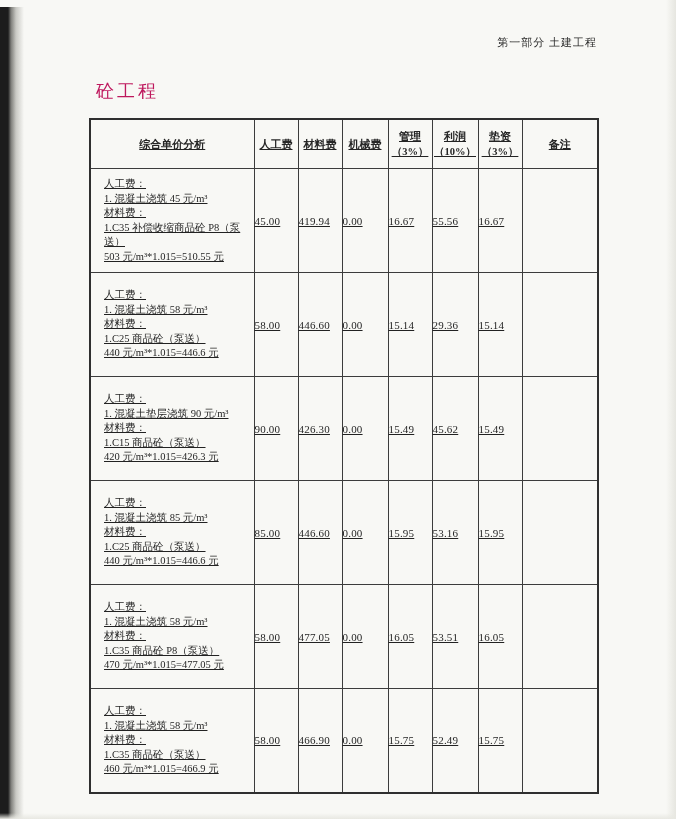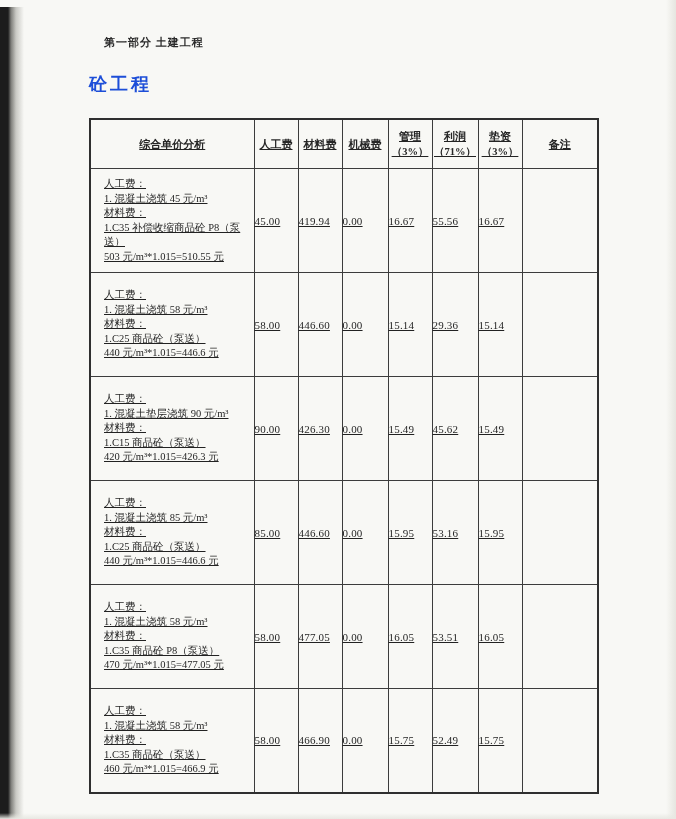--- a/index.html
+++ b/index.html
@@ -18,29 +18,29 @@
   }
   .edge-right {
     position: absolute; right: 0; top: 0; width: 10px; height: 100%;
     background: linear-gradient(90deg, rgba(228,228,222,0), #e6e6e0);
   }
   .edge-bottom {
     position: absolute; left: 0; bottom: 0; height: 6px; width: 100%;
     background: linear-gradient(180deg, rgba(230,230,224,0), #e8e8e2);
   }
   .part-header {
-    position: absolute; top: 35px; left: 104px; width: 503px;
-    text-align: left;
-    font-size: 11px; font-weight: 700; letter-spacing: 1px;
+    position: absolute; top: 35px; left: 94px; width: 503px;
+    text-align: right;
+    font-size: 11px; font-weight: 400; letter-spacing: 1px;
     color: #2a2a2a;
   }
   .title {
-    position: absolute; top: 71px; left: 88px; margin: 1px;
-    font-size: 18px; font-weight: 700; letter-spacing: 3px;
-    color: #1d4ed8;
+    position: absolute; top: 71px; left: 88px; margin: 8px;
+    font-size: 18px; font-weight: 400; letter-spacing: 3px;
+    color: #be185d;
   }
   table.price-table {
     position: absolute; left: 89px; top: 118px;
     border-collapse: collapse; table-layout: fixed;
     border: 2px solid #2f2f2f;
     text-decoration: underline;
   }
   .price-table th, .price-table td {
     border: 1px solid #3c3c3c;
     padding: 0;
@@ -91,21 +91,21 @@
       <col style="width:44px">
       <col style="width:76px">
   </colgroup>
   <thead>
     <tr>
       <th><span>综合单价分析</span></th>
       <th><span>人工费</span></th>
       <th><span>材料费</span></th>
       <th><span>机械费</span></th>
       <th><span>管理</span><span class="sub">（3%）</span></th>
-      <th><span>利润</span><span class="sub">（71%）</span></th>
+      <th><span>利润</span><span class="sub">（10%）</span></th>
       <th><span>垫资</span><span class="sub">（3%）</span></th>
       <th><span>备注</span></th>
     </tr>
   </thead>
   <tbody>
   <tr class="data-row">
     <td class="desc">
           <div class="desc-text">人工费：
 1. 混凝土浇筑 45 元/m³
 材料费：

